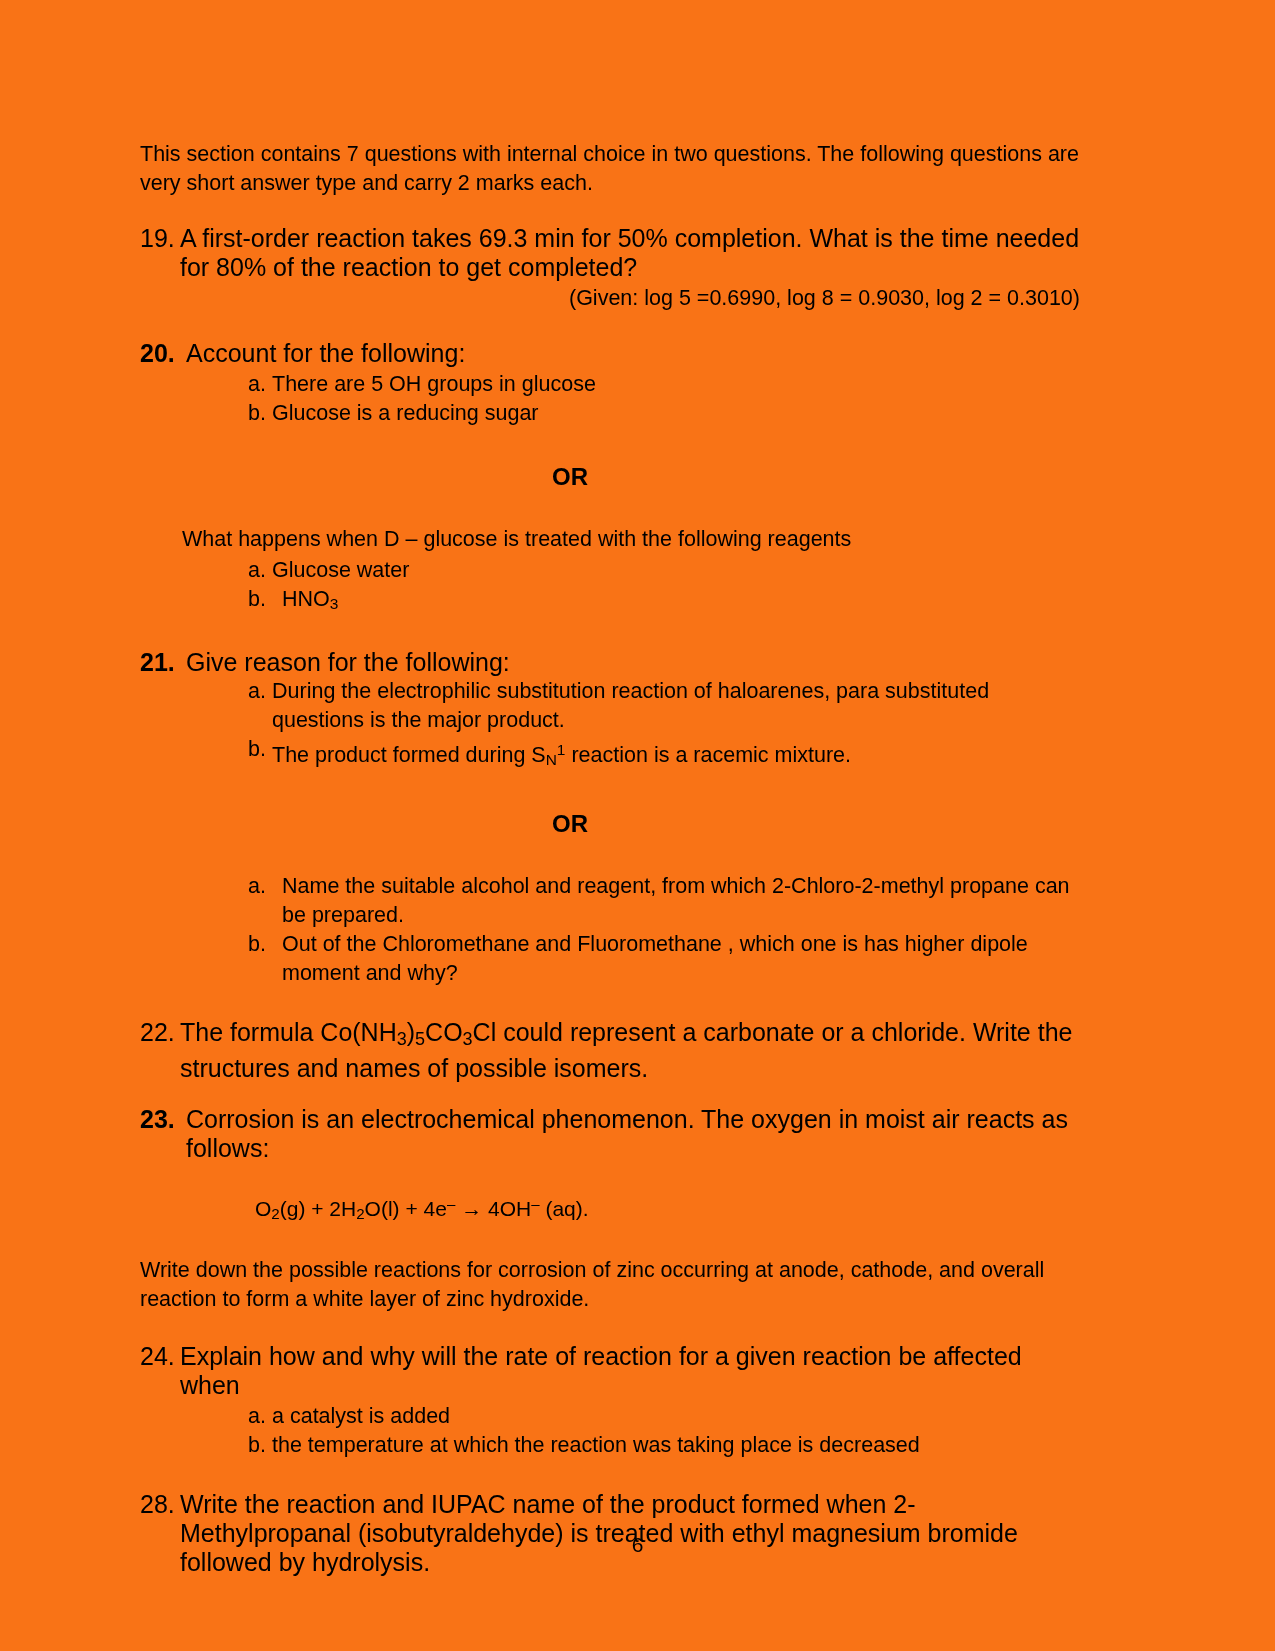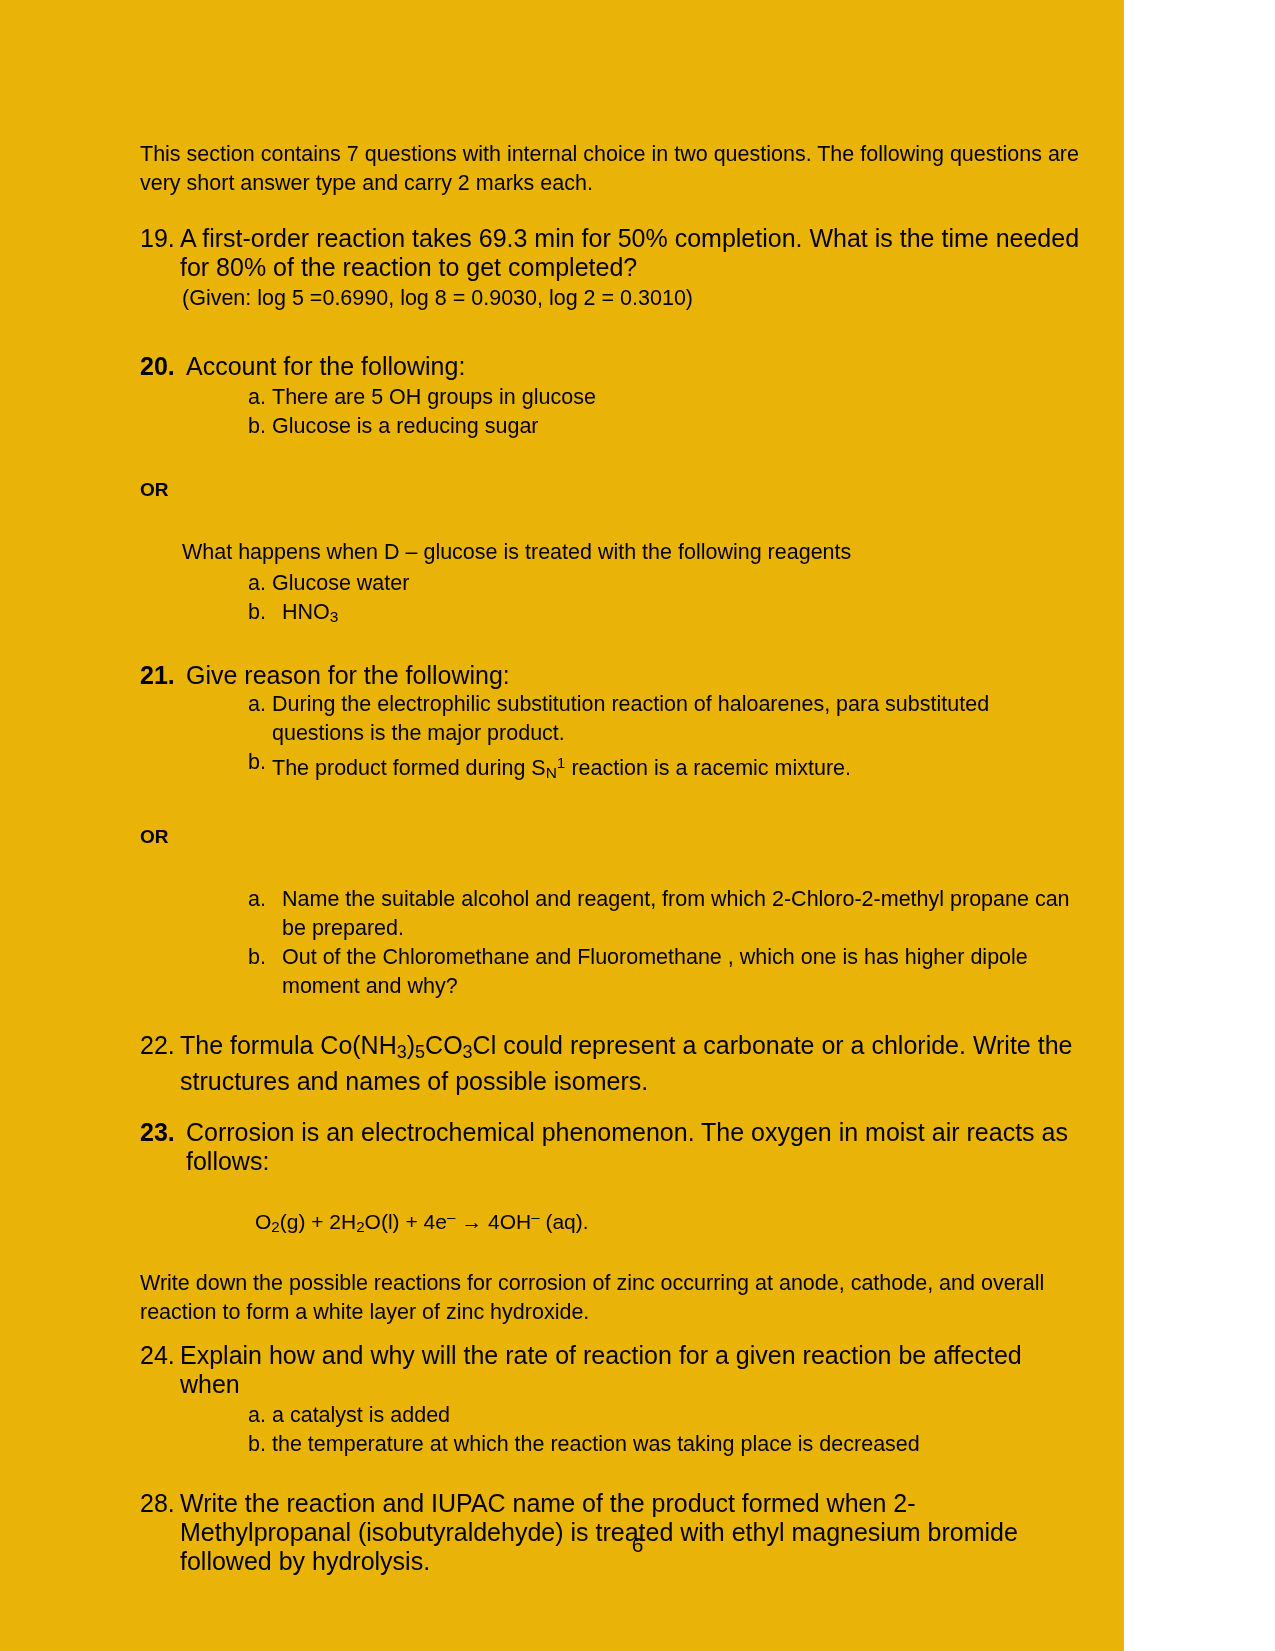--- a/index.html
+++ b/index.html
@@ -11,23 +11,23 @@
     width: 1275px;
     height: 1651px;
     font-family: "Liberation Sans", sans-serif;
     color: #000000;
     position: relative;
     overflow: hidden;
   }
   .page {
     position: absolute;
     left: 0; top: 0;
-    width: 1124px;
+    width: 1275px;
     height: 1651px;
-    background: #eab308;
+    background: #f97316;
   }
   .content {
     position: absolute;
     left: 140px;
     top: 140px;
     width: 940px;
   }
   p, div.line {
     margin: 0;
     padding: 0;
@@ -67,38 +67,38 @@
     flex: 0 0 auto;
     width: 24px;
   }
   .sub-label.wide {
     width: 34px;
   }
   .sub-text {
     flex: 1 1 auto;
   }
   .or {
-    text-align: left;
+    text-align: center;
     font-weight: bold;
-    font-size: 19px;
+    font-size: 24px;
     line-height: 29px;
     margin-top: 34px;
     margin-bottom: 34px;
     padding-right: 80px;
   }
   .standalone {
     font-size: 21.5px;
     line-height: 29px;
     margin-left: 42px;
     margin-bottom: 2px;
   }
   .flush {
     font-size: 21.5px;
     line-height: 29px;
-    margin-bottom: 14px;
+    margin-bottom: 28px;
   }
   .equation {
     font-size: 21px;
     line-height: 29px;
     margin-left: 115px;
     margin-top: 26px;
     margin-bottom: 28px;
   }
   .gap-lg { height: 30px; }
   sub {
@@ -123,21 +123,21 @@
 
 <div class="page">
   <div class="content">
 
     <p class="intro">This section contains 7 questions with internal choice in two questions. The following questions are very short answer type and carry 2 marks each.</p>
 
     <div class="q">
       <span class="q-num">19.</span>
       <span class="q-body">A first-order reaction takes 69.3 min for 50% completion. What is the time needed for 80% of the reaction to get completed?</span>
     </div>
-    <div class="standalone" style="margin-top:-20px; margin-bottom:39px;">(Given: log 5 =0.6990, log 8 = 0.9030, log 2 = 0.3010)</div>
+    <div class="standalone" style="margin-top:-20px; margin-bottom:26px;text-align:right;">(Given: log 5 =0.6990, log 8 = 0.9030, log 2 = 0.3010)</div>
 
     <div class="q" style="margin-bottom:2px;">
       <span class="q-num wide">20.</span>
       <span class="q-body">Account for the following:</span>
     </div>
     <div class="sub">
       <span class="sub-label">a.</span>
       <span class="sub-text">There are 5 OH groups in glucose</span>
     </div>
     <div class="sub">

